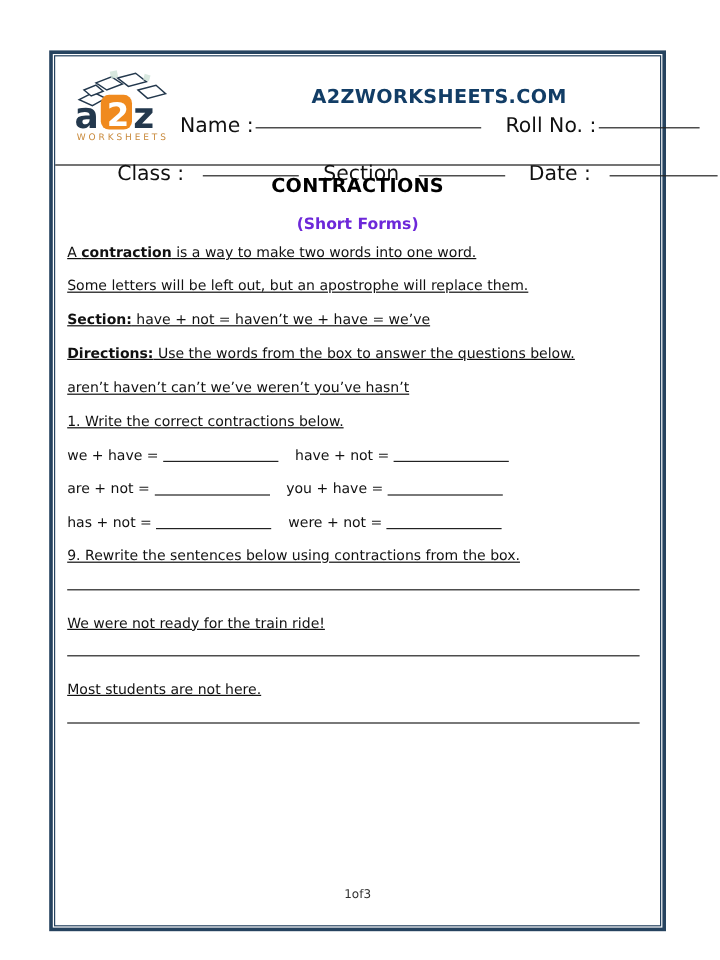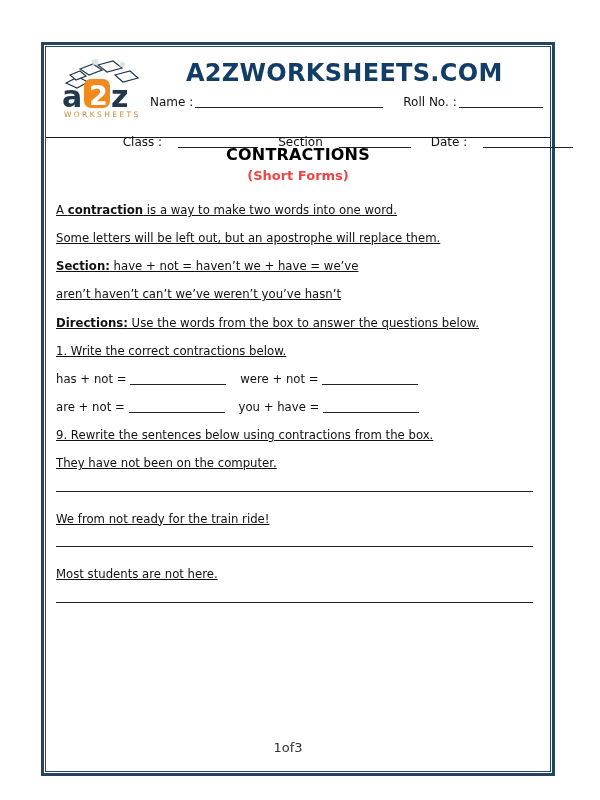--- a/index.html
+++ b/index.html
@@ -52,39 +52,39 @@
     left: 12px;
     top: 6px;
     width: 88px;
     height: 66px;
   }
 
   
   .brand {
     position: absolute;
     left: 140px;
-    top: 12px;
+    top: 24px;
     width: 360px;
-    text-align: left;
-    font-size: 24px;
+    text-align: center;
+    font-size: 16px;
     font-weight: bold;
     color: #123d66;
     letter-spacing: 0.3px;
     font-family: "DejaVu Sans", "Liberation Sans", sans-serif;
   }
 
   
   .field-row {
     position: absolute;
     left: 104px;
     width: 396px;
-    font-size: 12px;
+    font-size: 17px;
     color: #111;
     display: flex;
-    align-items: center;
+    align-items: flex-start;
     white-space: nowrap;
   }
   .field-row.row1 { top: 48px; }
   .field-row.row2 { top: 88px; justify-content: center; }
 
   .field-label {
     flex: 0 0 auto;
     padding-right: 2px;
   }
   .rule {
@@ -110,22 +110,22 @@
   }
   .title-main {
     font-size: 16px;
     font-weight: bold;
     color: #000;
     letter-spacing: 0.2px;
   }
   .title-sub {
     font-size: 13px;
     font-weight: bold;
-    color: #ef4444;
-    margin-top: 4px;
+    color: #6d28d9;
+    margin-top: 16px;
   }
 
   
   .content {
     position: absolute;
     left: 56px;
     top: 203px;
     width: 478px;
     font-size: 11.7px;
     color: #111;
@@ -162,25 +162,25 @@
   }
 
   .sentence {
     margin: 0;
     white-space: nowrap;
   }
 
   
   .footer {
     position: absolute;
-    left: 36px;
+    left: 46px;
     top: 740px;
     width: 504px;
     text-align: center;
-    font-size: 13px;
+    font-size: 10px;
     color: #333;
   }
 </style>
 </head>
 <body>
 
 <div class="sheet-border-outer"></div>
 <div class="sheet-border-inner"></div>
 
 <div class="header">
@@ -246,43 +246,45 @@
   <div class="para">
     <span>A </span><b>contraction</b><span> is a way to make two words into one word.</span>
   </div>
 
   <div class="para">Some letters will be left out, but an apostrophe will replace them.</div>
 
   <div class="para">
     <b>Section:</b><span> have + not = haven’t we + have = we’ve</span>
   </div>
 
-  <div class="para">aren’t haven’t can’t we’ve weren’t you’ve hasn’t</div>
-
   <div class="para">
     <b>Directions:</b><span> Use the words from the box to answer the questions below.</span>
   </div>
 
+  <div class="para">aren’t haven’t can’t we’ve weren’t you’ve hasn’t</div>
+
   <div class="para">1. Write the correct contractions below.</div>
 
+  <div class="eq-row">
+    <span>we + have = </span><span class="blank"></span><span class="eq-col-gap"></span><span>have + not = </span><span class="blank"></span>
+  </div>
+
+  <div class="eq-row">
+    <span>are + not = </span><span class="blank"></span><span class="eq-col-gap"></span><span>you + have = </span><span class="blank"></span>
+  </div>
 
   <div class="eq-row">
     <span>has + not = </span><span class="blank"></span><span class="eq-col-gap"></span><span>were + not = </span><span class="blank"></span>
   </div>
 
-  <div class="eq-row">
-    <span>are + not = </span><span class="blank"></span><span class="eq-col-gap"></span><span>you + have = </span><span class="blank"></span>
-  </div>
-
 
   <div class="para">9. Rewrite the sentences below using contractions from the box.</div>
 
-  <div class="para sentence">They have not been on the computer.</div>
   <div class="write-line"></div>
 
-  <div class="para sentence">We from not ready for the train ride!</div>
+  <div class="para sentence">We were not ready for the train ride!</div>
   <div class="write-line"></div>
 
   <div class="para sentence">Most students are not here.</div>
   <div class="write-line"></div>
 </div>
 
 <div class="footer">1of3</div>
 
 </body></html>

